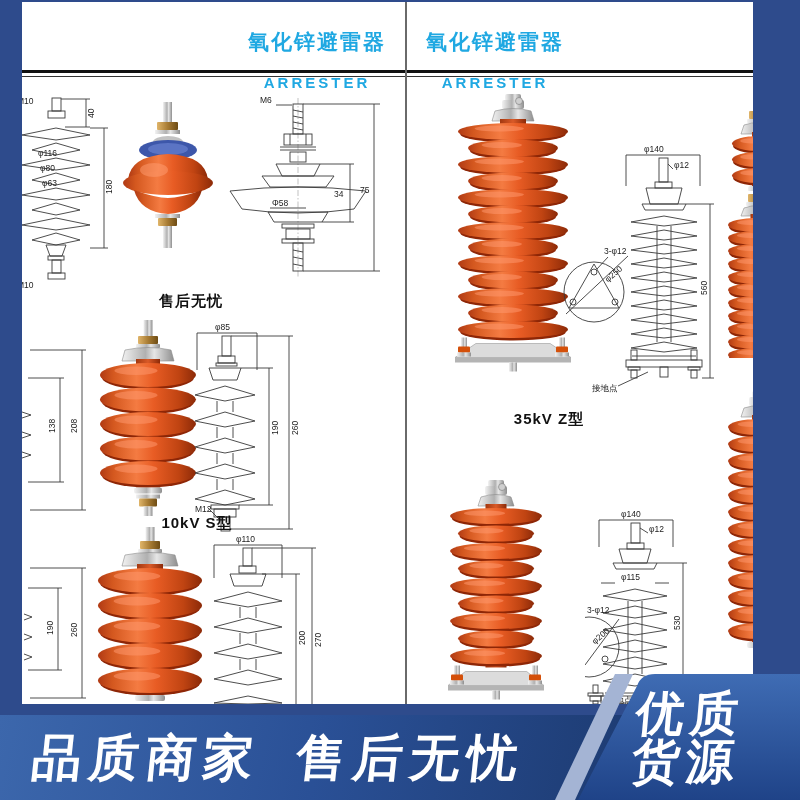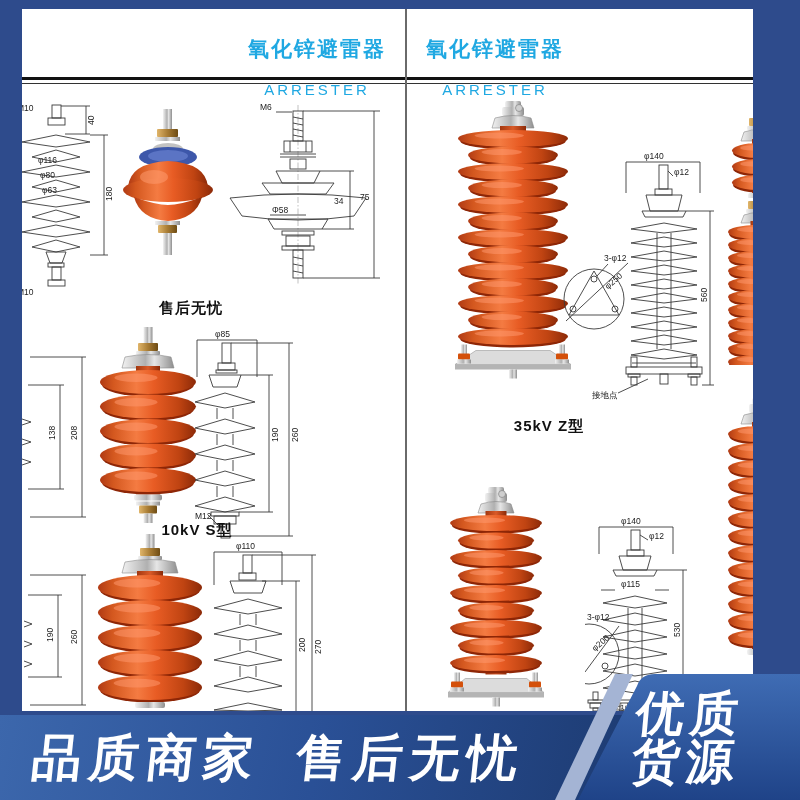--- a/index.html
+++ b/index.html
@@ -1,24 +1,24 @@
 <!DOCTYPE html>
 <html><head>
 <meta charset="utf-8">
 <style>
   html,body{margin:0;padding:0;background:#222;}
   *{box-sizing:border-box;font-family:"Liberation Sans",sans-serif;}
   .stage{position:relative;width:800px;height:800px;background:#2e4b8c;overflow:hidden;}
-  .paper{position:absolute;left:22px;top:9px;width:731px;height:702px;background:#ffffff;overflow:hidden;}
+  .paper{position:absolute;left:22px;top:2px;width:731px;height:702px;background:#ffffff;overflow:hidden;}
   .vdiv{position:absolute;left:383px;top:0;width:2px;height:702px;background:#6a6a6a;}
   .rule1{position:absolute;left:0;top:68px;width:731px;height:3px;background:#111;}
   .rule2{position:absolute;left:0;top:74px;width:731px;height:1px;background:#333;}
   .hdr{position:absolute;top:26px;text-align:center;color:#1fa8e2;}
   .hdr .hcn{font-size:21px;font-weight:bold;letter-spacing:2px;}
-  .hdr .hen{font-size:15px;font-weight:normal;letter-spacing:3px;margin-top:18px;}
+  .hdr .hen{font-size:15px;font-weight:bold;letter-spacing:3px;margin-top:18px;}
   .hdr-left{left:180px;width:230px;}
   .hdr-right{left:358px;width:230px;}
   .plabel{position:absolute;font-size:15px;font-weight:bold;color:#111;text-align:center;letter-spacing:1px;}
   .ph{position:absolute;}
   .dwg{position:absolute;}
   .dwg line,.dwg path,.dwg rect,.dwg circle,.dwg ellipse,.dwg polyline,.dwg polygon{stroke:#3a3a3a;stroke-width:0.9;fill:none;}
   .dwg text{fill:#222;font-size:8.5px;stroke:none;}
   .dwg .cl{stroke:#999;stroke-width:0.6;stroke-dasharray:6 2 1.5 2;}
   .banner{position:absolute;left:0;top:715px;width:800px;height:85px;z-index:5;
           background:linear-gradient(102deg,#3c67ac 0%,#2a5096 40%,#16305f 100%);}

